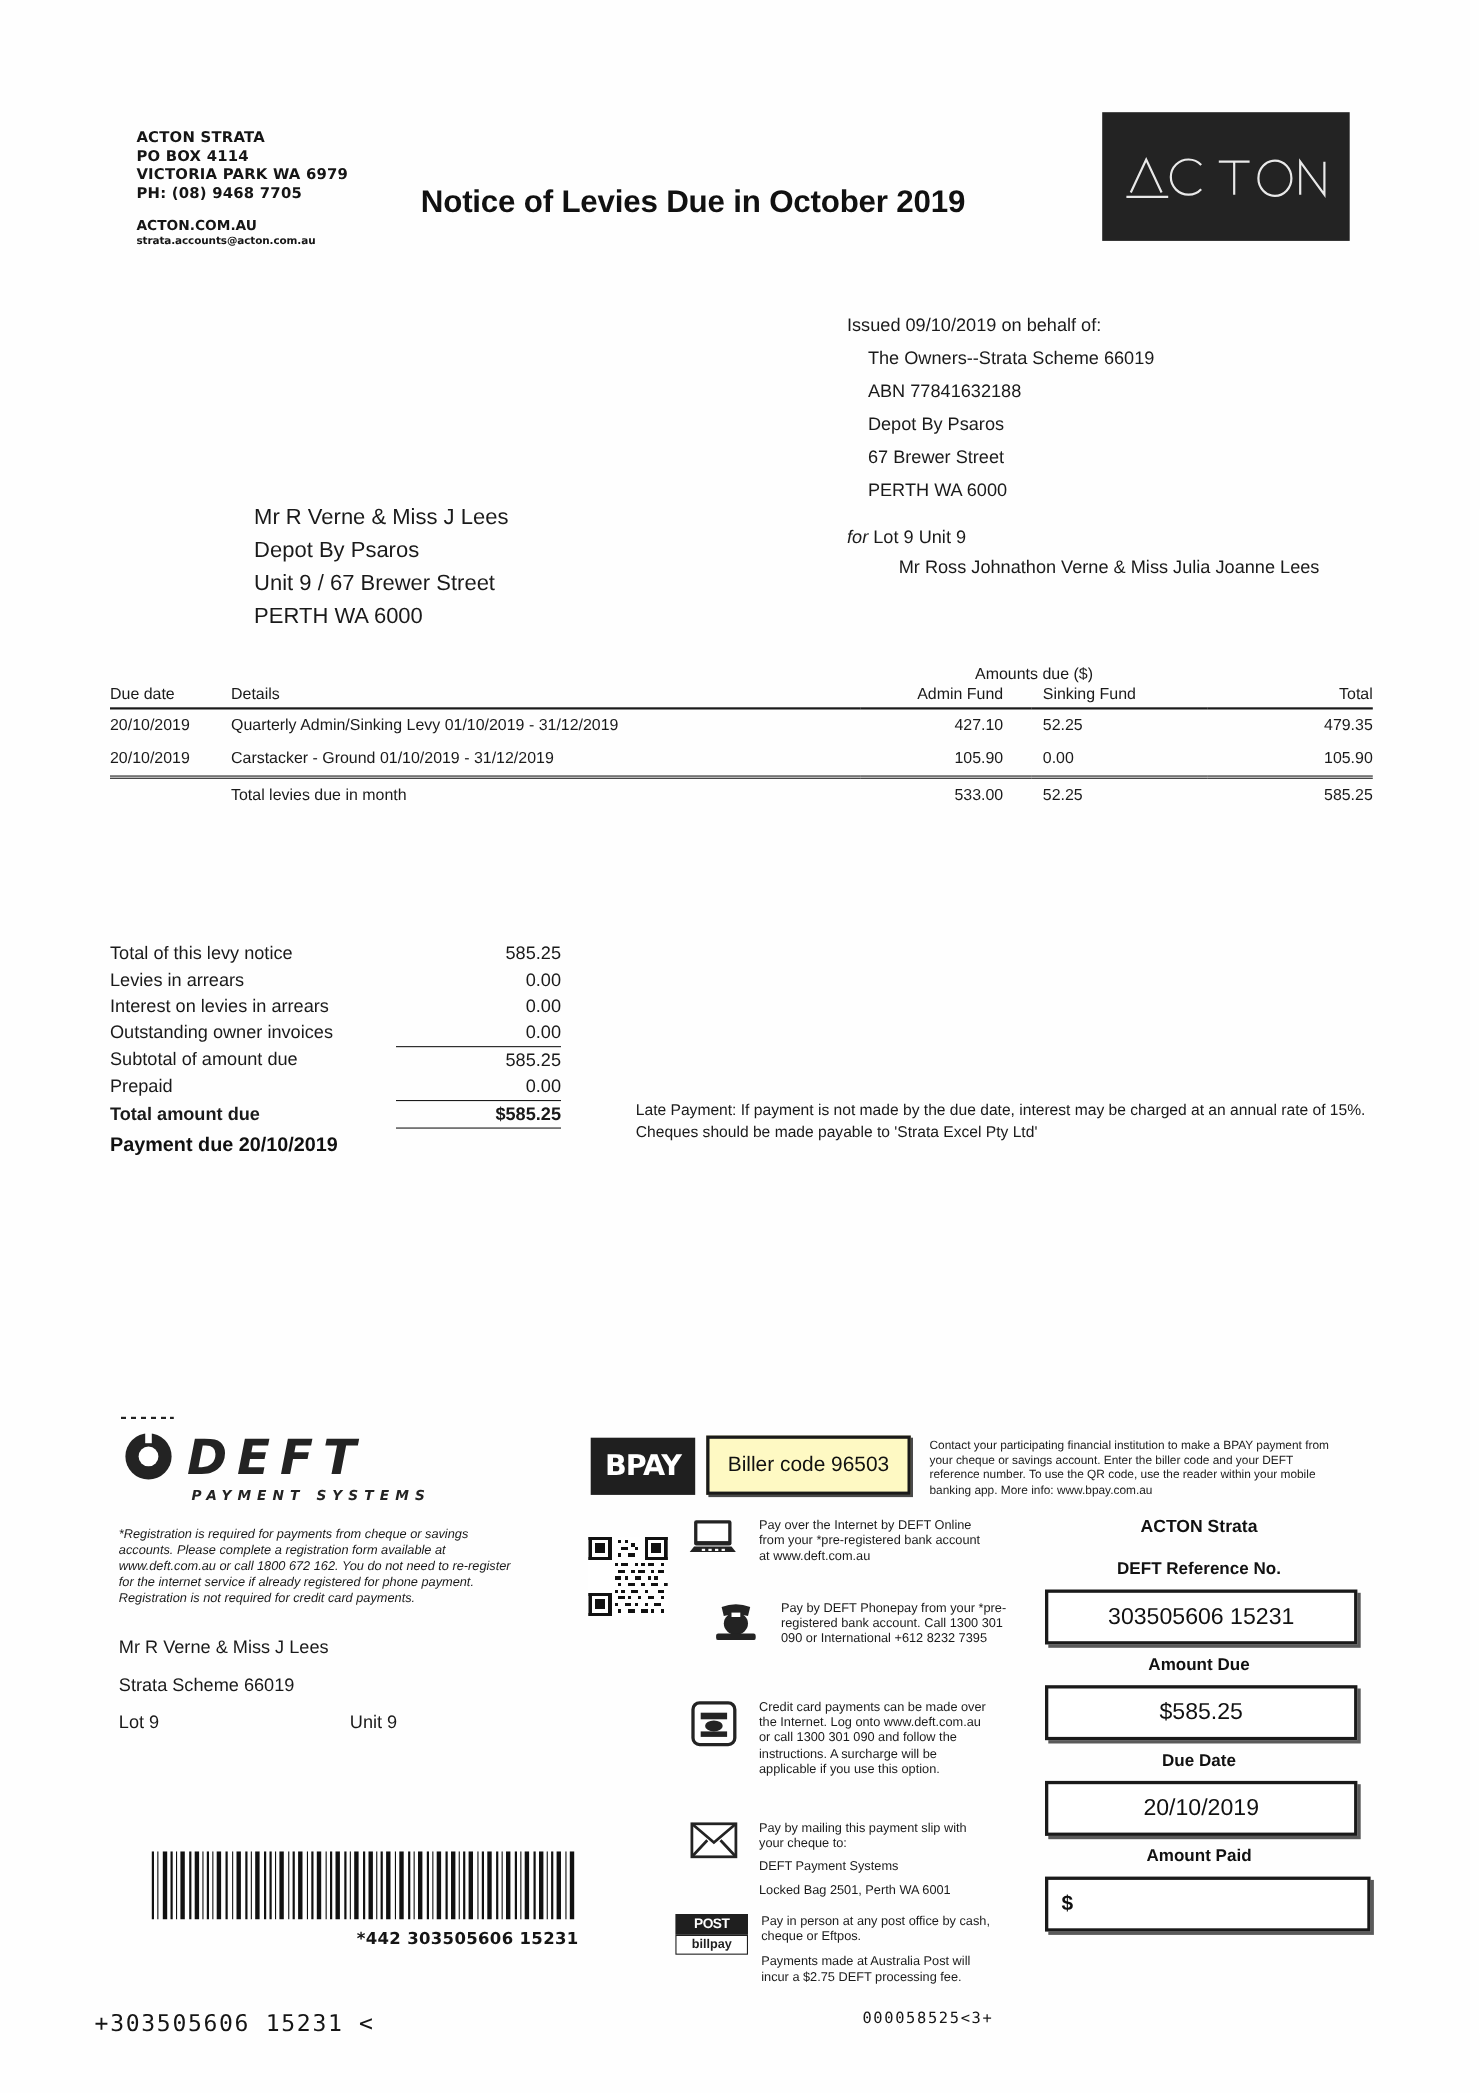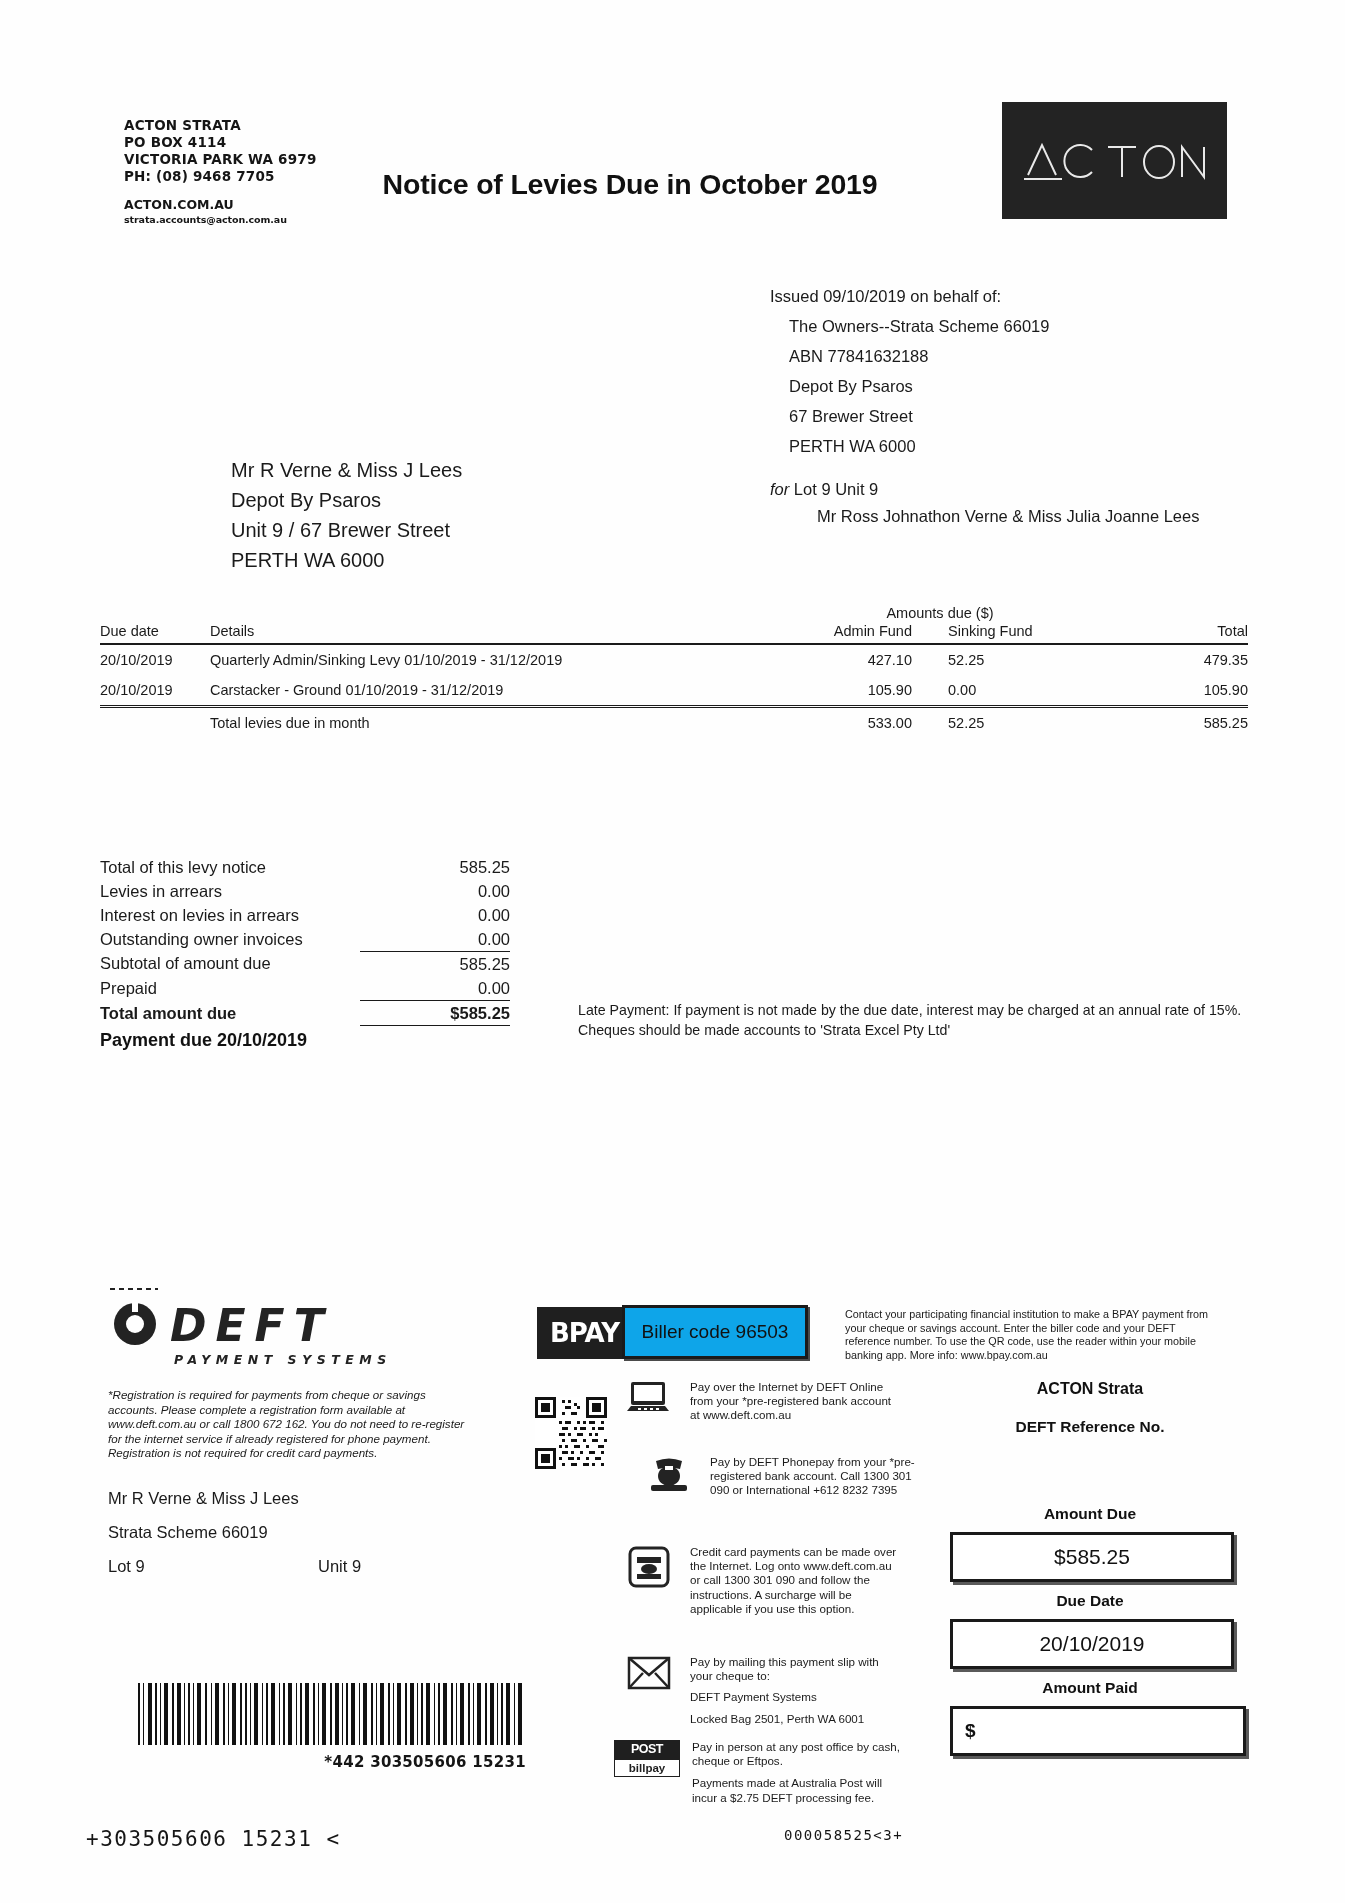--- a/index.html
+++ b/index.html
@@ -234,28 +234,28 @@
     display: flex; align-items: center; justify-content: center;
   }
   #bpay-logo span {
     color: #fff;
     font-family: "DejaVu Sans", sans-serif;
     font-weight: bold;
     font-size: 26px;
     letter-spacing: -1px;
   }
   #biller-code {
-    left: 622px; top: 1305px;
+    left: 642px; top: 1305px;
     width: 180px; height: 48px;
     border: 3px solid #1a1a1a;
     box-shadow: 2px 2px 0 #4a4a4a;
     display: flex; align-items: center; justify-content: center;
     font-size: 19px;
     color: #111;
-    background: #0ea5e9;
+    background: #fef9c3;
   }
   #bpay-text {
     left: 845px; top: 1308px;
     width: 370px;
     font-size: 10.8px;
     line-height: 13.6px;
     color: #1a1a1a;
   }
   #qr {
     left: 535px; top: 1378px;
@@ -447,21 +447,21 @@
         <td class="val"></td>
       </tr>
     </tbody>
       </table>
   </div>
 
   <div class="abs" id="payment-due">Payment due 20/10/2019</div>
 
   <div class="abs" id="late-payment">
     <div>Late Payment: If payment is not made by the due date, interest may be charged at an annual rate of 15%.</div>
-    <div>Cheques should be made accounts to 'Strata Excel Pty Ltd'</div>
+    <div>Cheques should be made payable to 'Strata Excel Pty Ltd'</div>
   </div>
 
   <div class="abs" id="slip"></div>
 
   <div id="deft-dashes"></div>
 
   <div class="abs" id="deft-logo-wrap">
     <div id="deft-logo">
       <svg width="56" height="52" viewBox="0 0 56 52" aria-hidden="true">
         <circle cx="27" cy="24" r="21" fill="#232323"></circle>
@@ -700,20 +700,21 @@
     </div>
     <div class="pay-desc" style="width:216px">
       <div>Pay in person at any post office by cash, cheque or Eftpos.</div>
       <div style="margin-top:8px">Payments made at Australia Post will incur a $2.75 DEFT processing fee.</div>
     </div>
   </div>
 
   <div class="abs" id="acton-strata-label">ACTON Strata</div>
 
   <div class="abs fieldlabel" id="lbl-ref">DEFT Reference No.</div>
+  <div class="abs fieldbox" id="box-ref">303505606 15231</div>
 
   <div class="abs fieldlabel" id="lbl-amt">Amount Due</div>
   <div class="abs fieldbox" id="box-amt">$585.25</div>
 
   <div class="abs fieldlabel" id="lbl-due">Due Date</div>
   <div class="abs fieldbox" id="box-due">20/10/2019</div>
 
   <div class="abs fieldlabel" id="lbl-paid">Amount Paid</div>
   <div class="abs fieldbox left-align" id="box-paid">$</div>
 

